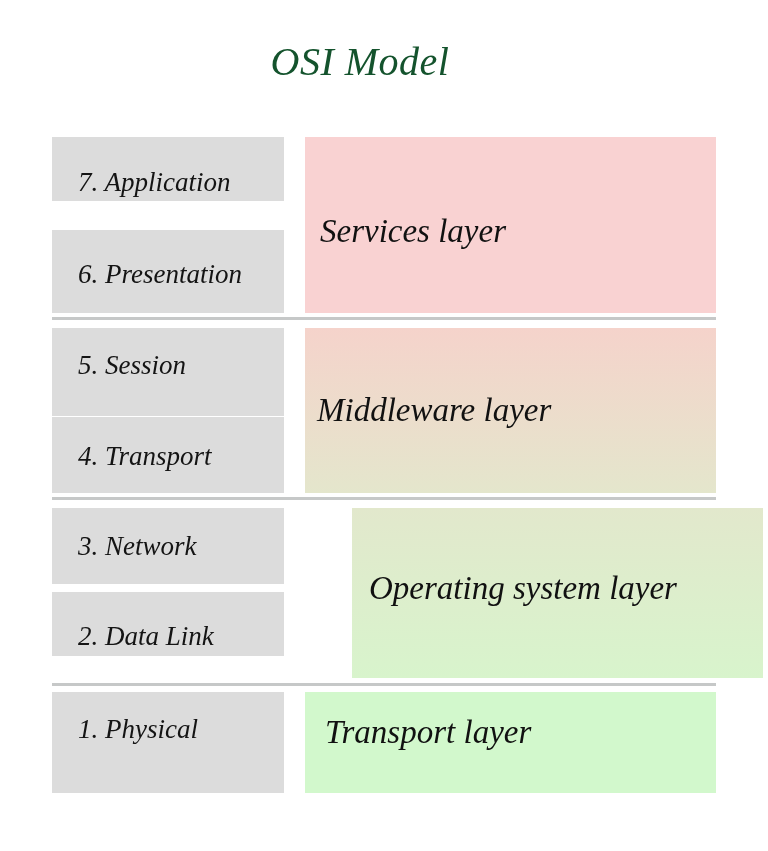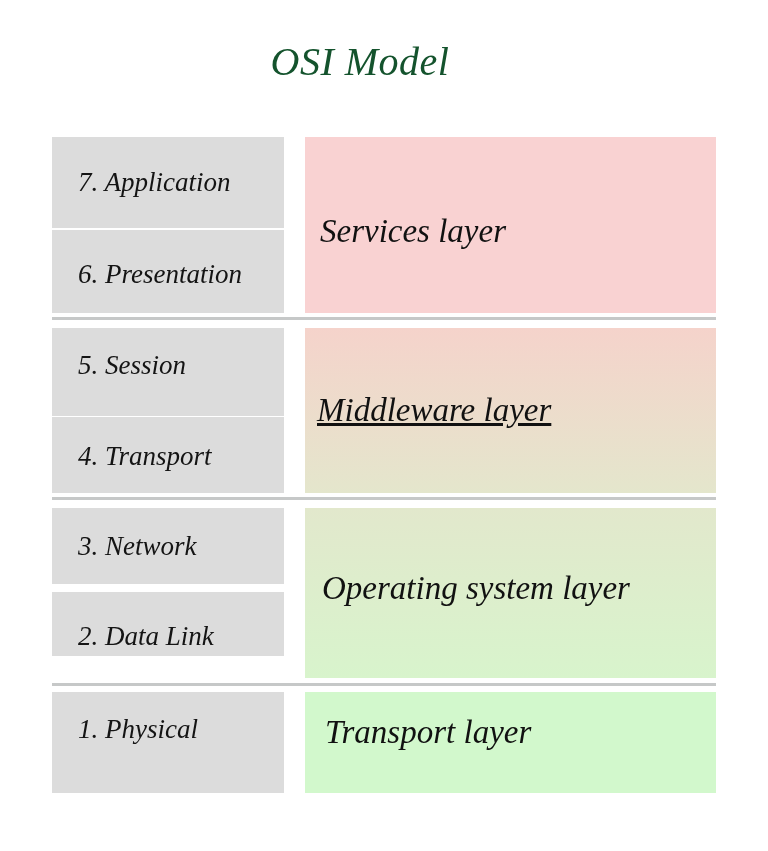--- a/index.html
+++ b/index.html
@@ -10,21 +10,21 @@
   .osi span{position:absolute;left:26px;font-size:27px;font-style:italic;color:#141414;white-space:nowrap;}
   .grp{left:305px;width:411px;}
   .grp span{position:absolute;font-size:33px;font-style:italic;color:#111;white-space:nowrap;}
   .sep{position:absolute;left:52px;width:664px;height:3px;background:#c6c8c8;}
 </style>
 </head>
 <body>
 
 <div class="title">OSI Model</div>
 
-<div class="box osi" style="top:137px;height:91px;">
+<div class="box osi" style="top:137px;height:64px;">
   <span style="top:30px;">7. Application</span>
 </div>
 <div class="box osi" style="top:230px;height:83px;">
   <span style="top:29px;">6. Presentation</span>
 </div>
 <div class="box osi" style="top:328px;height:88px;">
   <span style="top:22px;">5. Session</span>
 </div>
 <div class="box osi" style="top:417px;height:76px;">
   <span style="top:24px;">4. Transport</span>
@@ -36,23 +36,23 @@
   <span style="top:29px;">2. Data Link</span>
 </div>
 <div class="box osi" style="top:692px;height:101px;">
   <span style="top:22px;">1. Physical</span>
 </div>
 
 <div class="box grp" style="top:137px;height:176px;background:#f9d2d2;">
   <span style="left:15px;top:76px;text-align:right;">Services layer</span>
 </div>
 <div class="box grp" style="top:328px;height:165px;background:linear-gradient(#f5d3cb,#e4e6cc);">
-  <span style="left:12px;top:64px;text-decoration:underline;">Middleware layer</span>
+  <span style="left:12px;top:64px;">Middleware layer</span>
 </div>
-<div class="box grp" style="top:508px;height:170px;background:linear-gradient(#e2e8cc,#d8f4cc);">
+<div class="box grp" style="top:508px;height:170px;background:linear-gradient(#e2e8cc,#d8f4cc);margin-left:47px;">
   <span style="left:17px;top:62px;">Operating system layer</span>
 </div>
 <div class="box grp" style="top:692px;height:101px;background:#d2f8cc;">
   <span style="left:20px;top:22px;">Transport layer</span>
 </div>
 
 <div class="sep" style="top:317px;"></div>
 <div class="sep" style="top:497px;"></div>
 <div class="sep" style="top:683px;"></div>
 

